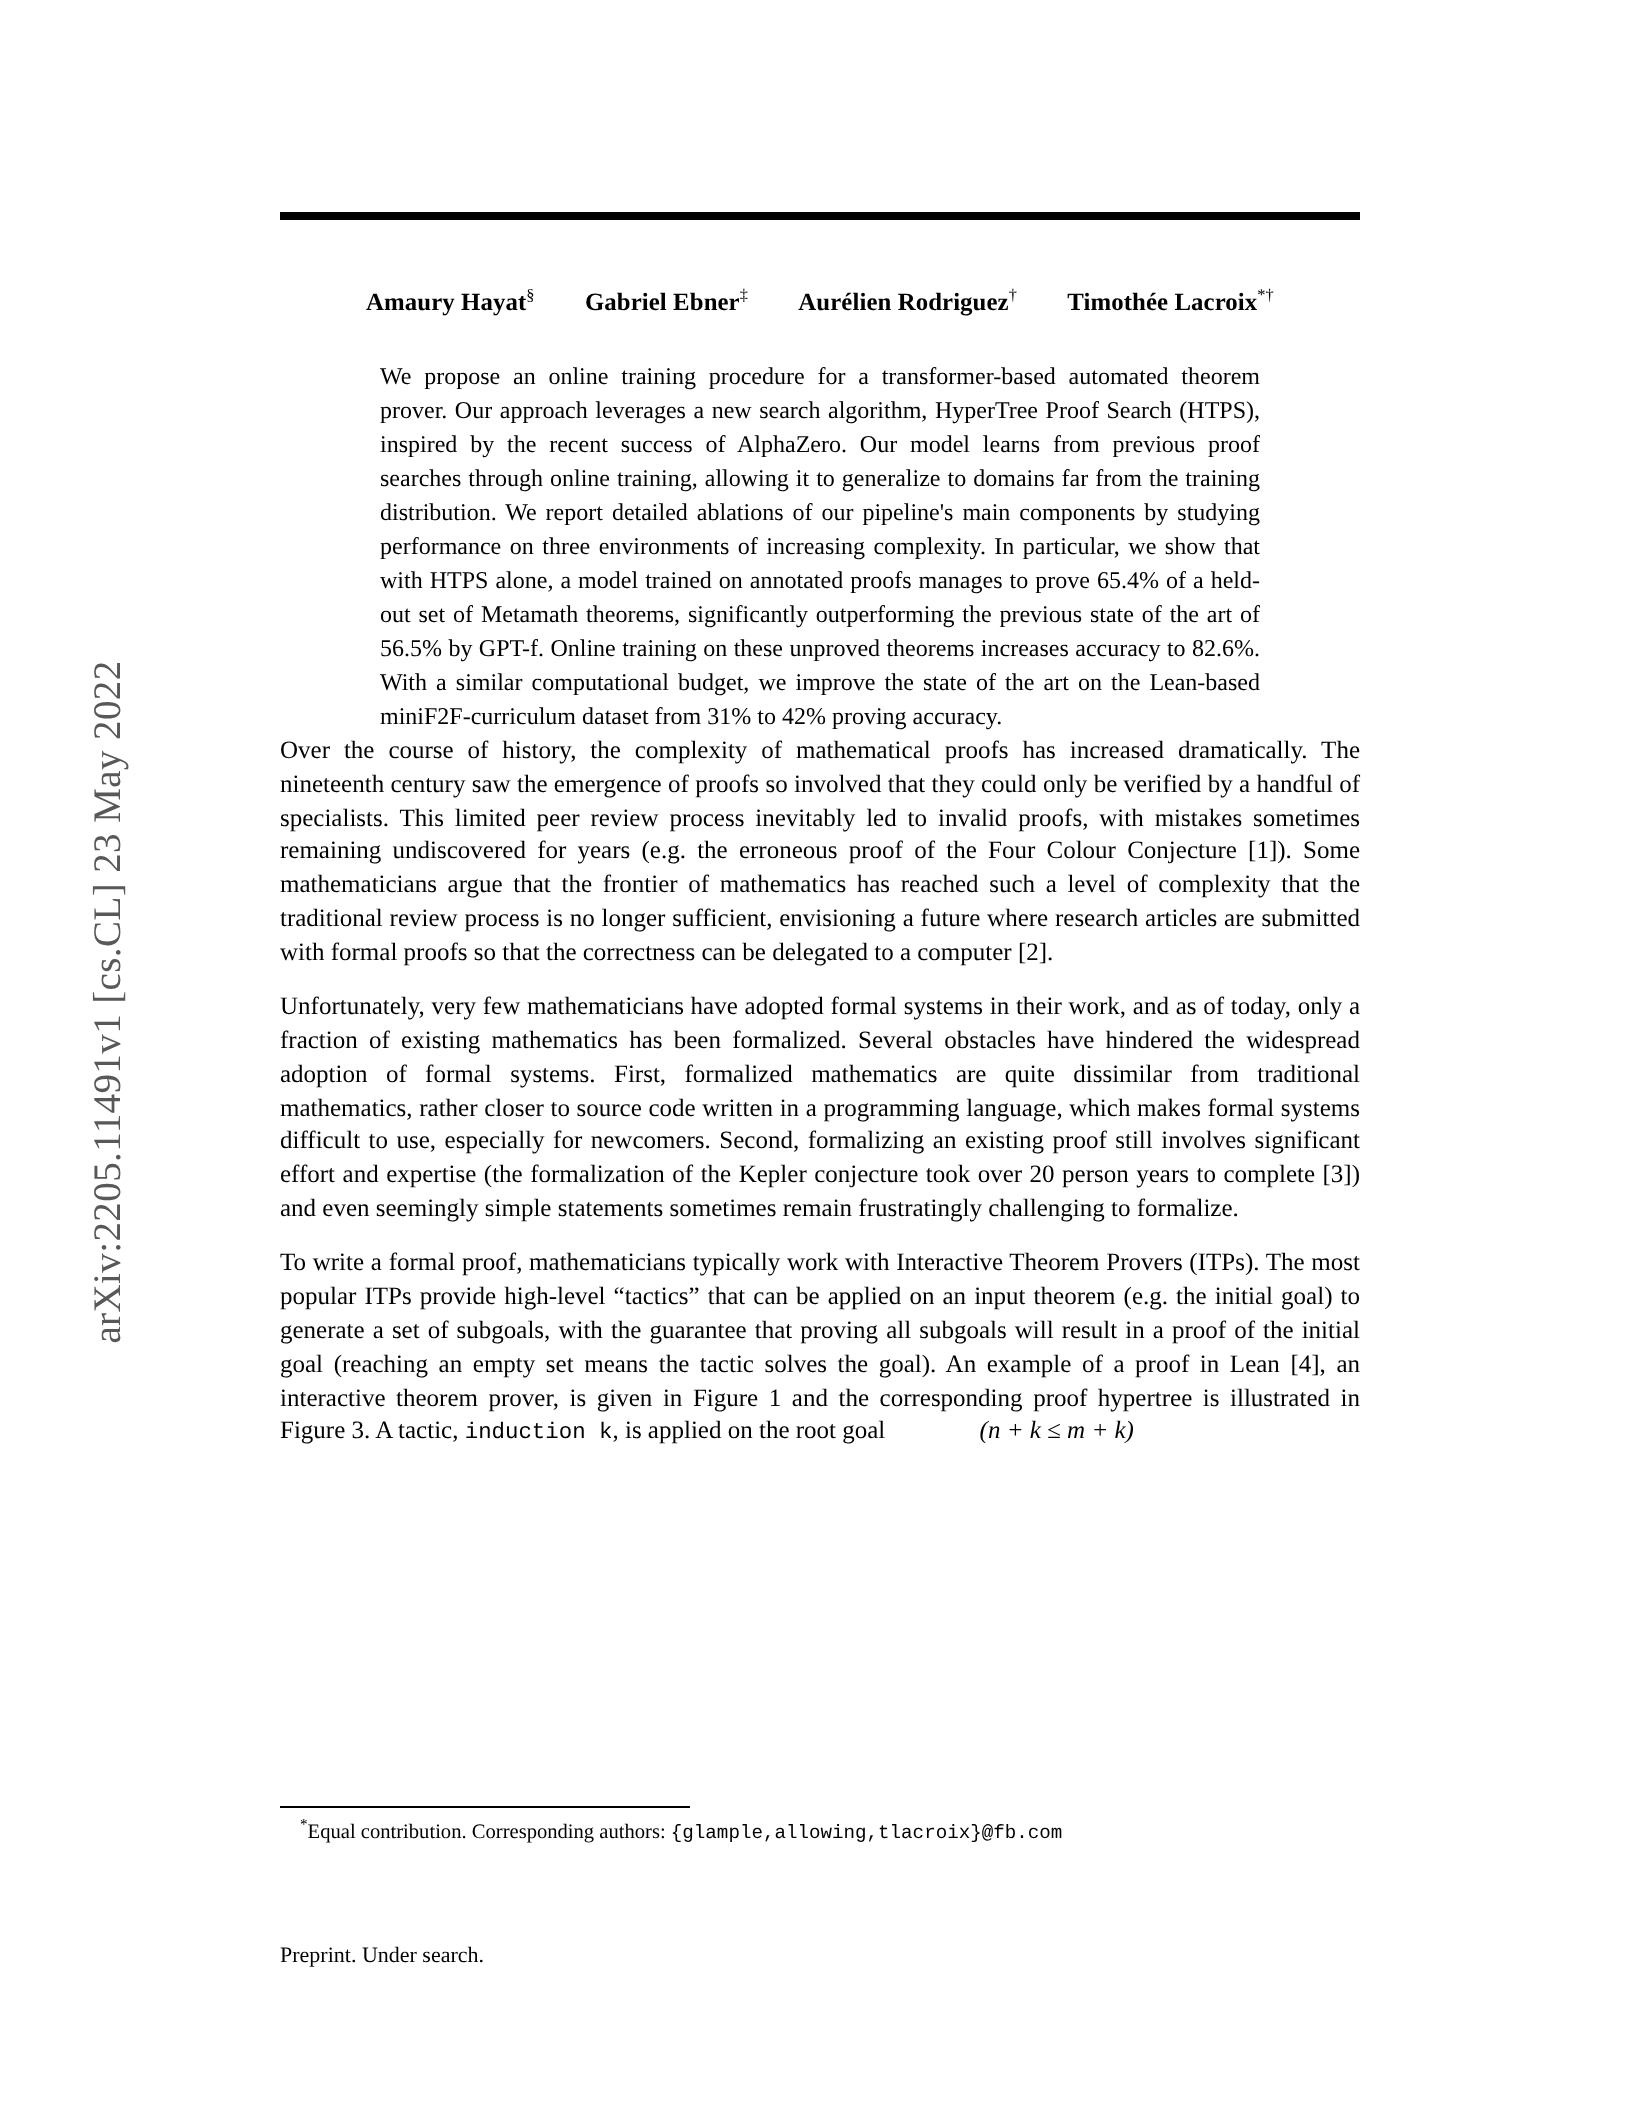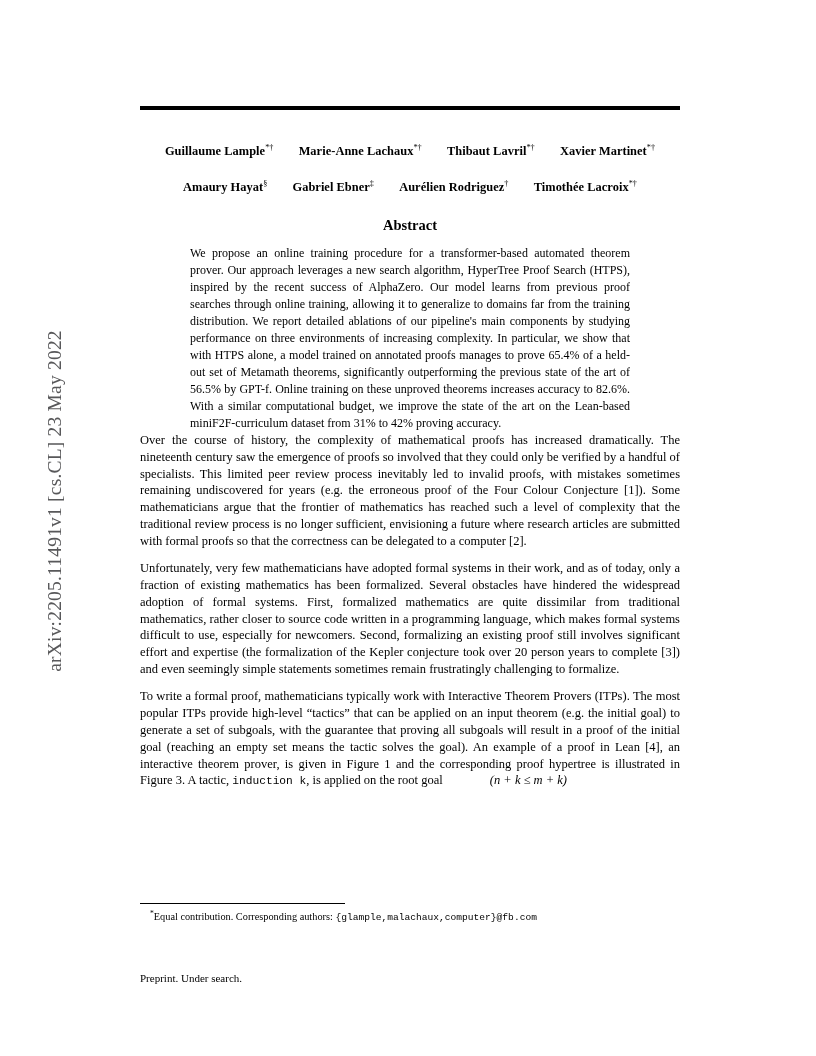--- a/index.html
+++ b/index.html
@@ -181,43 +181,36 @@
 
   <div class="content">
 
     <div class="rule-thick"></div>
 
 
     <div class="rule-thin"></div>
 
     <div class="authors">
       <div class="author-row">
-        <span class="author"><span>Guillaume Lample</span><sup>*†</sup></span>
-        <span class="author"><span>Marie-Anne Lachaux</span><sup>*†</sup></span>
-        <span class="author"><span>Thibaut Lavril</span><sup>*†</sup></span>
-        <span class="author"><span>Xavier Martinet</span><sup>*†</sup></span>
-      </div>
-      <div class="author-row">
         <span class="author"><span>Amaury Hayat</span><sup>§</sup></span>
         <span class="author"><span>Gabriel Ebner</span><sup>‡</sup></span>
         <span class="author"><span>Aurélien Rodriguez</span><sup>†</sup></span>
         <span class="author"><span>Timothée Lacroix</span><sup>*†</sup></span>
       </div>
     </div>
 
-    <div class="abstract-head">Abstract</div>
     <div class="abstract-body">We propose an online training procedure for a transformer-based automated theorem prover. Our approach leverages a new search algorithm, HyperTree Proof Search (HTPS), inspired by the recent success of AlphaZero. Our model learns from previous proof searches through online training, allowing it to generalize to domains far from the training distribution. We report detailed ablations of our pipeline's main components by studying performance on three environments of increasing complexity. In particular, we show that with HTPS alone, a model trained on annotated proofs manages to prove 65.4% of a held-out set of Metamath theorems, significantly outperforming the previous state of the art of 56.5% by GPT-f. Online training on these unproved theorems increases accuracy to 82.6%. With a similar computational budget, we improve the state of the art on the Lean-based miniF2F-curriculum dataset from 31% to 42% proving accuracy.</div>
 
 
     <p class="para">Over the course of history, the complexity of mathematical proofs has increased dramatically. The nineteenth century saw the emergence of proofs so involved that they could only be verified by a handful of specialists. This limited peer review process inevitably led to invalid proofs, with mistakes sometimes remaining undiscovered for years (e.g. the erroneous proof of the Four Colour Conjecture [1]). Some mathematicians argue that the frontier of mathematics has reached such a level of complexity that the traditional review process is no longer sufficient, envisioning a future where research articles are submitted with formal proofs so that the correctness can be delegated to a computer [2].</p>
     <p class="para">Unfortunately, very few mathematicians have adopted formal systems in their work, and as of today, only a fraction of existing mathematics has been formalized. Several obstacles have hindered the widespread adoption of formal systems. First, formalized mathematics are quite dissimilar from traditional mathematics, rather closer to source code written in a programming language, which makes formal systems difficult to use, especially for newcomers. Second, formalizing an existing proof still involves significant effort and expertise (the formalization of the Kepler conjecture took over 20 person years to complete [3]) and even seemingly simple statements sometimes remain frustratingly challenging to formalize.</p>
     <p class="para"><span>To write a formal proof, mathematicians typically work with Interactive Theorem Provers (ITPs). The most popular ITPs provide high-level “tactics” that can be applied on an input theorem (e.g. the initial goal) to generate a set of subgoals, with the guarantee that proving all subgoals will result in a proof of the initial goal (reaching an empty set means the tactic solves the goal). An example of a proof in Lean [4], an interactive theorem prover, is given in Figure 1 and the corresponding proof hypertree is illustrated in Figure 3. A tactic, </span><span class="mono">induction k</span><span>, is applied on the root goal </span><span class="mathit">(n + k ≤ m + k)</span></p>
 
   </div>
 
   <div class="footnotes">
     <div class="fn-rule"></div>
-    <div class="fn-line"><sup>*</sup><span>Equal contribution. Corresponding authors: </span><span class="fn-mono">{glample,malachaux,computer}@fb.com</span></div>
+    <div class="fn-line"><sup>*</sup><span>Equal contribution. Corresponding authors: </span><span class="fn-mono">{glample,allowing,tlacroix}@fb.com</span></div>
   </div>
 
   <div class="footer-note">Preprint. Under search.</div>
 
 </div>
 
 </body></html>

